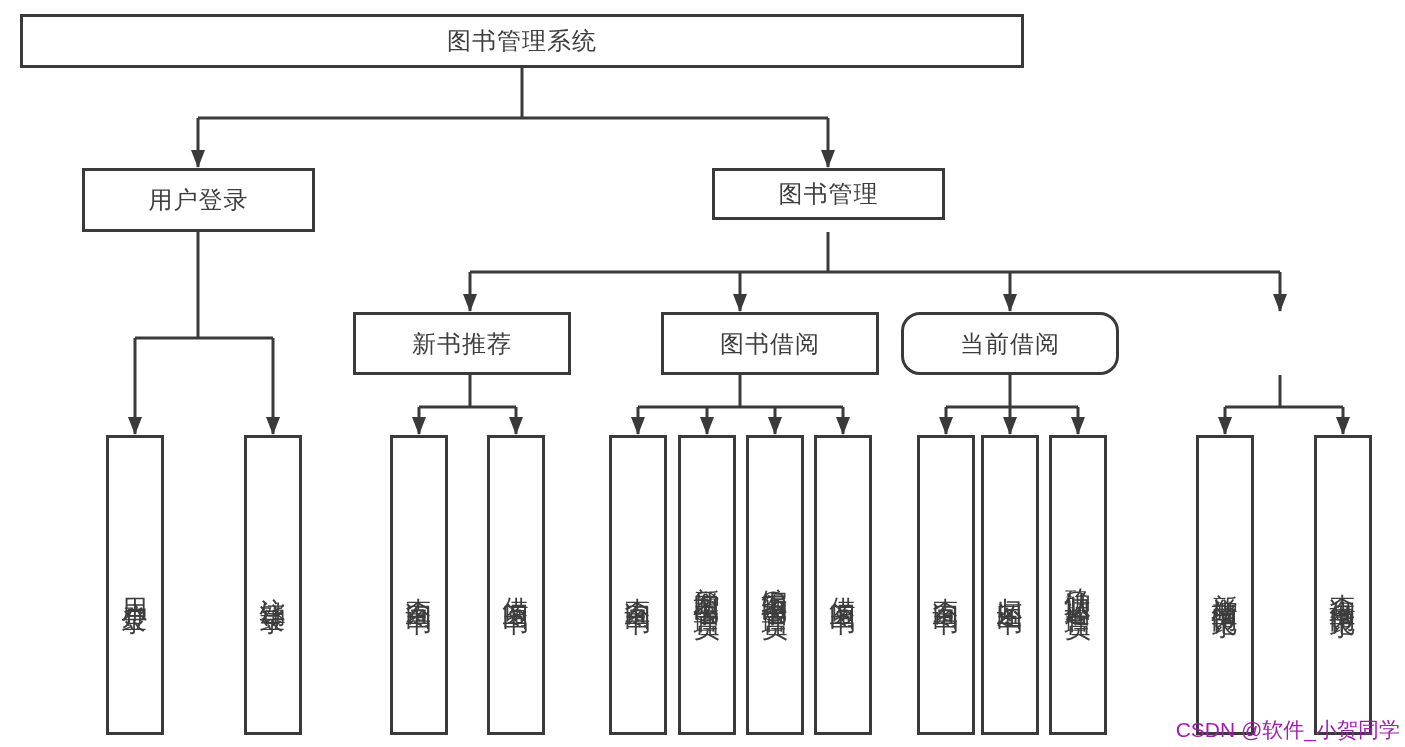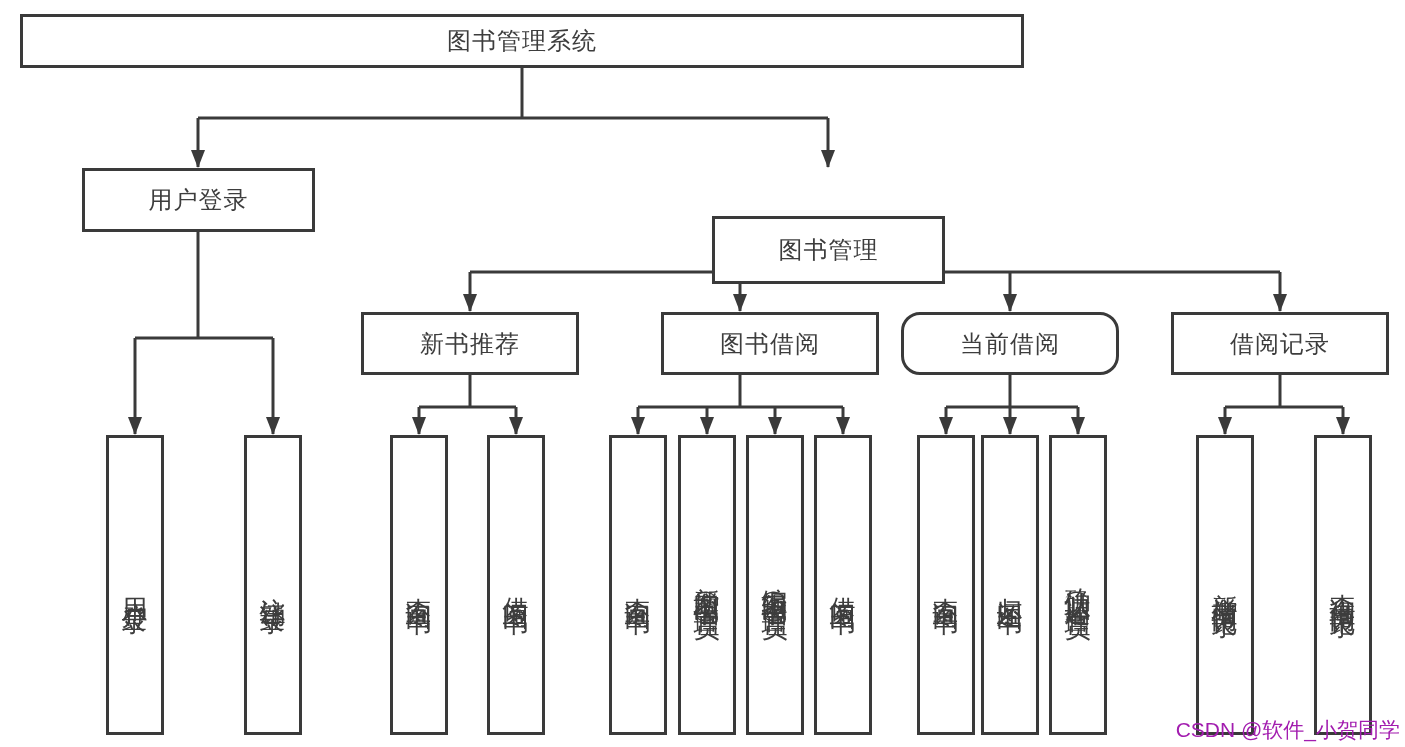--- a/index.html
+++ b/index.html
@@ -115,35 +115,32 @@
     </g>
   </svg>
 
   <div class="node" style="left:20px;top:14px;width:1004px;height:54px;">
     <span class="lbl">图书管理系统</span>
   </div>
 
   <div class="node" style="left:82px;top:168px;width:233px;height:64px;">
     <span class="lbl">用户登录</span>
   </div>
-  <div class="node" style="left:712px;top:168px;width:233px;height:68px;margin-top:48px;">
+  <div class="node" style="left:712px;top:168px;width:233px;height:52px;">
     <span class="lbl">图书管理</span>
   </div>
 
-  <div class="node" style="left:361px;top:312px;width:218px;height:63px;">
+  <div class="node" style="left:353px;top:312px;width:218px;height:63px;">
     <span class="lbl">新书推荐</span>
   </div>
   <div class="node" style="left:631px;top:312px;width:218px;height:63px;margin-left:30px;">
     <span class="lbl">图书借阅</span>
   </div>
   <div class="node" style="left:901px;top:312px;width:218px;height:63px;border-radius:19px;">
     <span class="lbl">当前借阅</span>
-  </div>
-  <div class="node" style="left:1171px;top:312px;width:218px;height:63px;">
-    <span class="lbl">借阅记录</span>
   </div>
 
   <div class="node vnode" style="left:106px;top:435px;">
     <span class="vlbl">用户登录</span>
   </div>
   <div class="node vnode" style="left:244px;top:435px;">
     <span class="vlbl">注销登录</span>
   </div>
 
   <div class="node vnode" style="left:390px;top:435px;">

